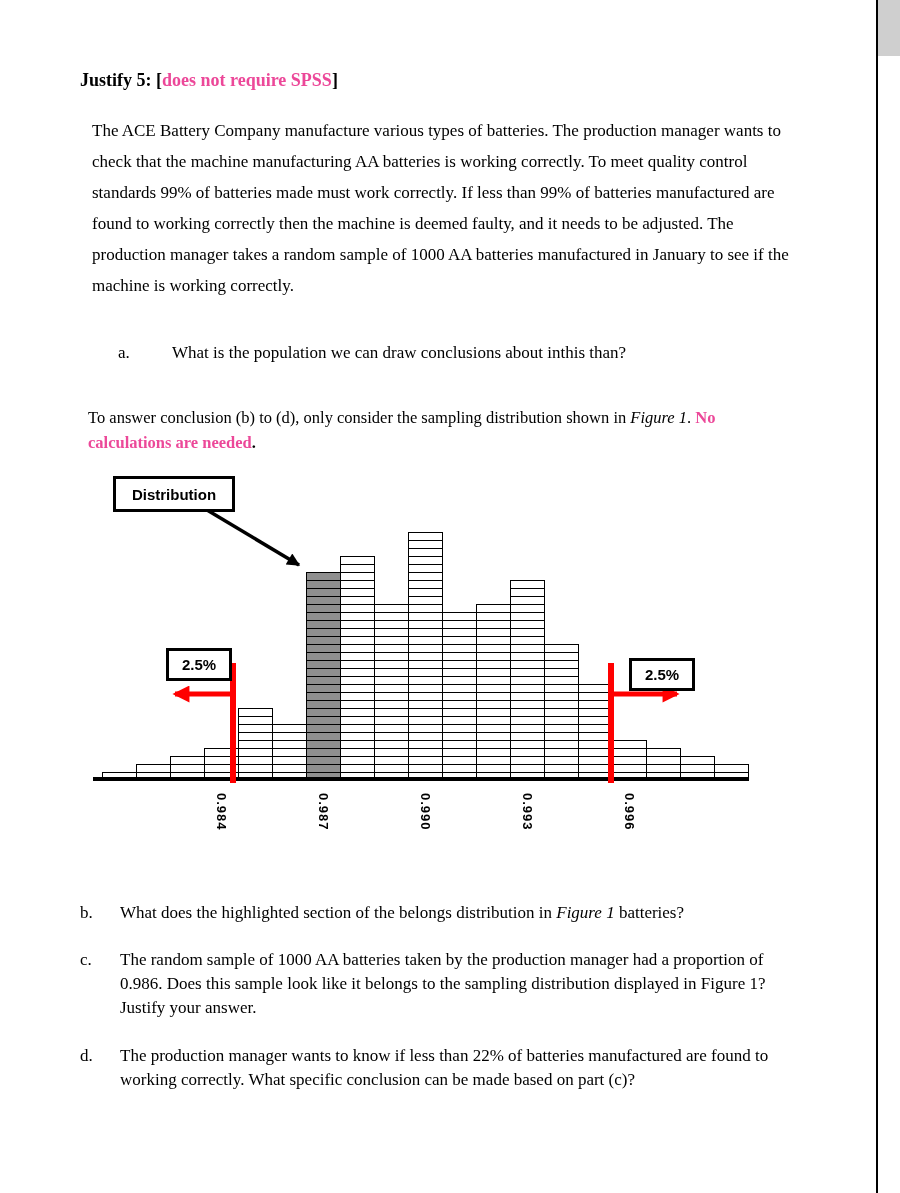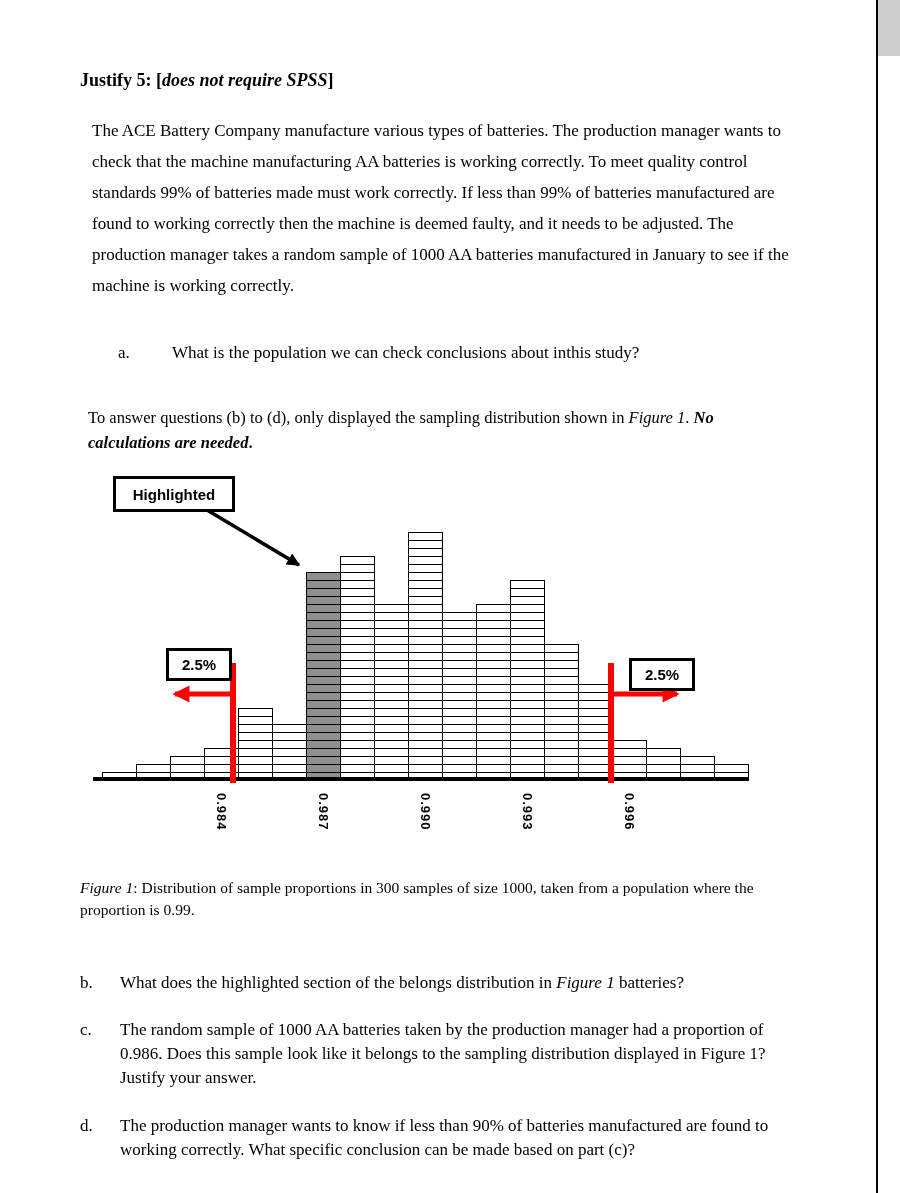--- a/index.html
+++ b/index.html
@@ -4,21 +4,21 @@
 <style>
   html,body{margin:0;padding:0;}
   body{
     width:900px;height:1193px;background:#ffffff;position:relative;overflow:hidden;
     font-family:"Liberation Serif", serif;color:#000;
   }
   .page{position:absolute;left:0;top:0;width:876px;height:1193px;background:#fff;
         padding:70px 0 0 80px;box-sizing:border-box;}
   .content{width:722px;}
   h1.title{font-size:18px;margin:0 0 24px 0;font-weight:bold;}
-  .red{color:#000000;font-style:italic;}
+  .red{color:#ec4899;}
   p.intro{font-size:17px;line-height:31px;margin:12px;}
   .item{display:flex;font-size:17px;line-height:24px;margin:0;}
   .item .lbl{flex:0 0 40px;}
   .item .txt{flex:1;}
   .item-a{margin:40px 0 0 38px;}
   .item-a .lbl{flex:0 0 54px;}
   p.note{font-size:16.5px;line-height:25px;margin:40px 0 0 8px;width:700px;}
   p.note b{font-weight:bold;}
   
   .fig{position:relative;width:700px;height:380px;margin:16px 0 0 5px;}
@@ -54,24 +54,24 @@
 
 <div class="page">
   <div class="content">
 
     <h1 class="title"><span>Justify 5: [</span><span class="red">does not require SPSS</span><span>]</span></h1>
 
     <p class="intro">The ACE Battery Company manufacture various types of batteries. The production manager wants to check that the machine manufacturing AA batteries is working correctly. To meet quality control standards 99% of batteries made must work correctly. If less than 99% of batteries manufactured are found to working correctly then the machine is deemed faulty, and it needs to be adjusted. The production manager takes a random sample of 1000 AA batteries manufactured in January to see if the machine is working correctly.</p>
 
     <div class="item item-a">
       <span class="lbl">a.</span>
-      <span class="txt">What is the population we can check conclusions about inthis study?</span>
+      <span class="txt">What is the population we can draw conclusions about inthis than?</span>
     </div>
 
-    <p class="note"><span>To answer questions (b) to (d), only displayed the sampling distribution shown in </span><i>Figure 1</i><span>. </span><b class="red">No calculations are needed</b><b>.</b></p>
+    <p class="note"><span>To answer conclusion (b) to (d), only consider the sampling distribution shown in </span><i>Figure 1</i><span>. </span><b class="red">No calculations are needed</b><b>.</b></p>
 
     <div class="fig">
       <div class="bars">
           <div class="bar">
             <div class="block"></div>
           </div>
           <div class="bar">
             <div class="block"></div>
             <div class="block"></div>
           </div>
@@ -360,46 +360,45 @@
           <marker id="mR" viewBox="0 0 10 10" refX="8.5" refY="5" markerWidth="20" markerHeight="17" orient="auto" markerUnits="userSpaceOnUse">
               <path d="M0 0 L10 5 L0 10 z" fill="#ff0000"></path>
             </marker>
         </defs>
         <line x1="122" y1="39" x2="214" y2="94" stroke="#000" stroke-width="3.5" marker-end="url(#mB)"></line>
         <line x1="148" y1="312" x2="148" y2="192" stroke="#ff0000" stroke-width="6"></line>
         <line x1="150" y1="223" x2="90" y2="223" stroke="#ff0000" stroke-width="5" marker-end="url(#mR)"></line>
         <line x1="526" y1="312" x2="526" y2="192" stroke="#ff0000" stroke-width="6"></line>
         <line x1="524" y1="223" x2="592" y2="223" stroke="#ff0000" stroke-width="5" marker-end="url(#mR)"></line>
       </svg>
-      <div class="hl-box">Highlighted</div>
+      <div class="hl-box">Distribution</div>
       <div class="pct pct-left">2.5%</div>
       <div class="pct pct-right">2.5%</div>
       <div class="xlabels">
           <div class="xlab" style="left: 136.5px;">0.984</div>
           <div class="xlab" style="left: 238.5px;">0.987</div>
           <div class="xlab" style="left: 340.5px;">0.990</div>
           <div class="xlab" style="left: 442.5px;">0.993</div>
           <div class="xlab" style="left: 544.5px;">0.996</div>
         </div>
     </div>
 
-    <p class="caption"><i>Figure 1</i><span>: Distribution of sample proportions in 300 samples of size 1000, taken from a population where the proportion is 0.99.</span></p>
 
     <div class="item item-b">
       <span class="lbl">b.</span>
       <span class="txt"><span>What does the highlighted section of the belongs distribution in </span><i>Figure 1</i><span> batteries?</span></span>
     </div>
 
     <div class="item item-c">
       <span class="lbl">c.</span>
       <span class="txt">The random sample of 1000 AA batteries taken by the production manager had a proportion of 0.986. Does this sample look like it belongs to the sampling distribution displayed in Figure 1? Justify your answer.</span>
     </div>
 
     <div class="item item-d">
       <span class="lbl">d.</span>
-      <span class="txt">The production manager wants to know if less than 90% of batteries manufactured are found to working correctly. What specific conclusion can be made based on part (c)?</span>
+      <span class="txt">The production manager wants to know if less than 22% of batteries manufactured are found to working correctly. What specific conclusion can be made based on part (c)?</span>
     </div>
 
   </div>
 </div>
 
 <div class="edge-line"></div>
 <div class="edge-gray"></div>
 
 </body></html>

